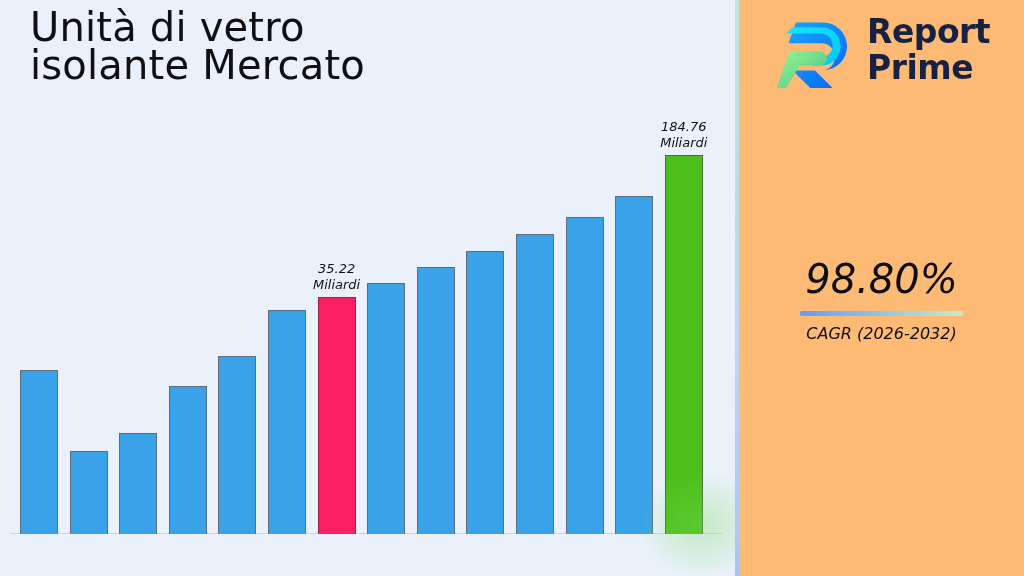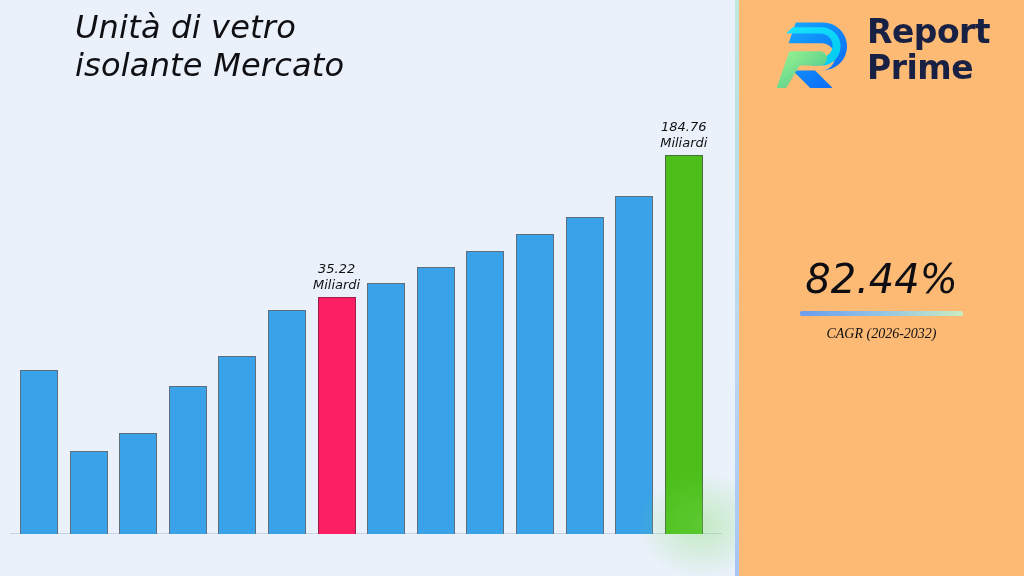--- a/index.html
+++ b/index.html
@@ -8,22 +8,22 @@
     background:#eaf1fb;
     font-family:"DejaVu Sans","Liberation Sans",sans-serif;
   }
   #root{position:relative;width:1024px;height:576px;background:#eaf1fb;}
 
   
   #chart-panel{position:absolute;left:0;top:0;width:737px;height:576px;}
 
   #page-title{
     position:absolute;left:30px;top:8px;width:480px;
-    font-style:italic;font-weight:400;font-size:32px;line-height:38px;
-    color:#101014;letter-spacing:.2px;white-space:pre-line;margin-left:45px;
+    font-weight:400;font-size:40px;line-height:38px;
+    color:#101014;letter-spacing:.2px;white-space:pre-line;
   }
 
   #plot{position:absolute;left:0;top:0;width:737px;height:576px;}
   #axis-line{position:absolute;left:10px;top:533px;width:712px;height:1px;background:#c9d4e4;}
 
   .bar-group{position:absolute;bottom:42px;width:38px;}
   .bar{
     position:absolute;bottom:0;left:0;width:38px;
     box-sizing:border-box;
     border:1px solid #5f6e7d;
@@ -61,21 +61,21 @@
     font-weight:700;font-size:33px;line-height:36px;color:#182043;
     letter-spacing:-0.5px;white-space:pre-line;
   }
 
   #cagr-block{position:absolute;left:0;top:255px;width:285px;text-align:center;}
   #cagr-value{font-style:italic;font-weight:400;font-size:40px;line-height:48px;color:#0d0d12;}
   #cagr-rule{
     margin:8px auto 6px auto;width:163px;height:5px;border-radius:2px;
     background:linear-gradient(to right,#6b9bee 0%,#8fc0e6 45%,#c9ecc2 100%);
   }
-  #cagr-caption{font-style:italic;font-size:14px;line-height:24px;color:#0d0d12;font-family:Liberation Serif, serif;}
+  #cagr-caption{font-style:italic;font-size:16px;line-height:24px;color:#0d0d12;}
 </style>
 </head>
 <body>
 
 <div id="root">
 
   <div id="chart-panel">
 
     <div id="page-title">Unità di vetro
 isolante Mercato</div>
@@ -159,19 +159,19 @@
           <path d="M22 14 H58 A24 24 0 0 1 58 62 H46 L36 52 H57 A15 15 0 0 0 57 22 H14 Z" fill="url(#gCyan)"></path>
           <path d="M14 44 H56 A9 9 0 0 1 56 62 H30 L8 90 H2 L18 44 Z" fill="url(#gGreen)"></path>
           <path d="M22 50 H55 A5 5 0 0 1 55 60 H32 L14 90 H4 Z" fill="url(#gGreen)" opacity="0.95"></path>
         </svg>
       </div>
       <div id="logo-text">Report
 Prime</div>
     </div>
 
     <div id="cagr-block">
-      <div id="cagr-value">82.44%</div>
+      <div id="cagr-value">98.80%</div>
       <div id="cagr-rule"></div>
       <div id="cagr-caption">CAGR (2026-2032)</div>
     </div>
   </div>
 
 </div>
 
 </body></html>

